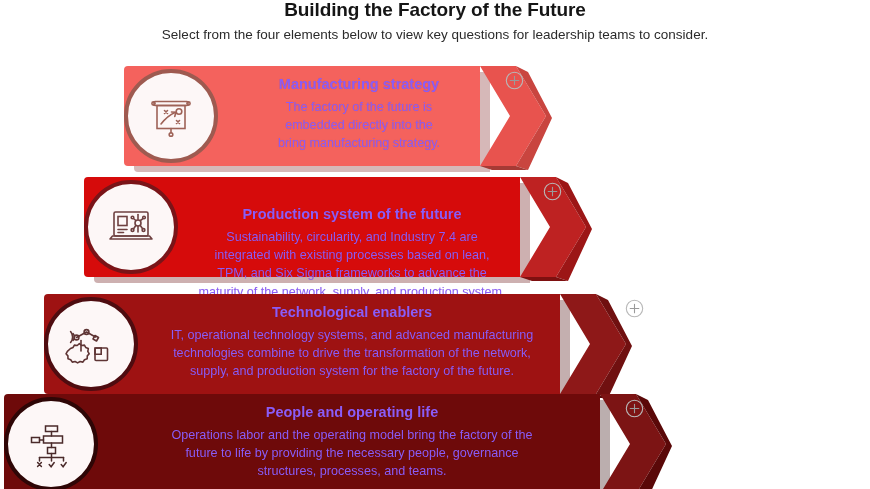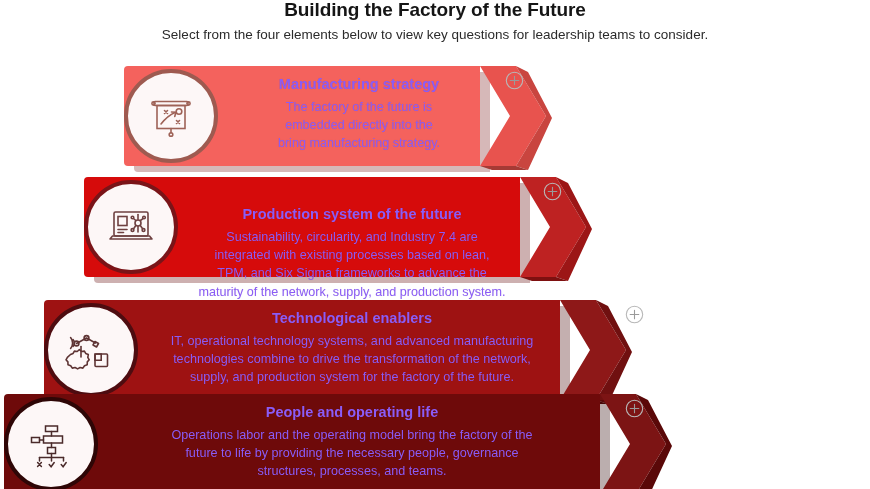--- a/index.html
+++ b/index.html
@@ -217,21 +217,21 @@
     </div>
 
     <div class="plus" style="left:459px; top:5px;">
       <svg viewBox="0 0 19 19">
         <circle cx="9.5" cy="9.5" r="8.2" fill="none" stroke="#B8B8B8" stroke-width="1.1"></circle>
         <path d="M9.5 5.2 V13.8 M5.2 9.5 H13.8" stroke="#9A9A9A" stroke-width="1.1" stroke-linecap="round"></path>
       </svg>
     </div>
   </div>
 
-  <div class="bar" style="left:44px; top:300px; width:576px;padding-left:36px;">
+  <div class="bar" style="left:44px; top:294px; width:576px;padding-left:36px;">
 
     <div class="bar-shadow" style="width:516px; background:rgba(70,6,6,.32);"></div>
 
     <div class="bar-body" style="width:516px; background:#9E1212;"></div>
 
     <div class="tip" style="left:516px;">
       <svg viewBox="0 0 72 110" preserveAspectRatio="none">
         <polygon points="0,0 36,0 66,50 36,100 0,100 30,50" fill="#8E1818"></polygon>
         <polygon points="36,0 48,6 72,52 48,104 36,100 66,50" fill="#701010"></polygon>
         <polygon points="0,100 36,100 48,104 12,104" fill="#580B0B"></polygon>

